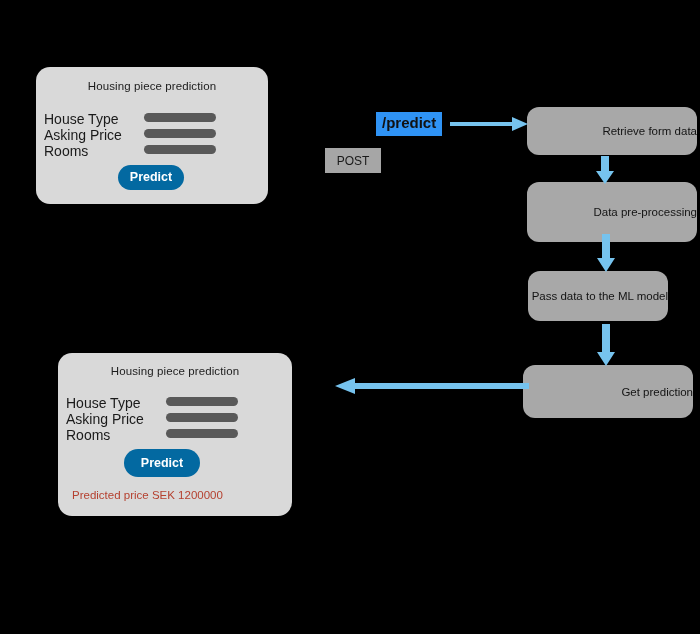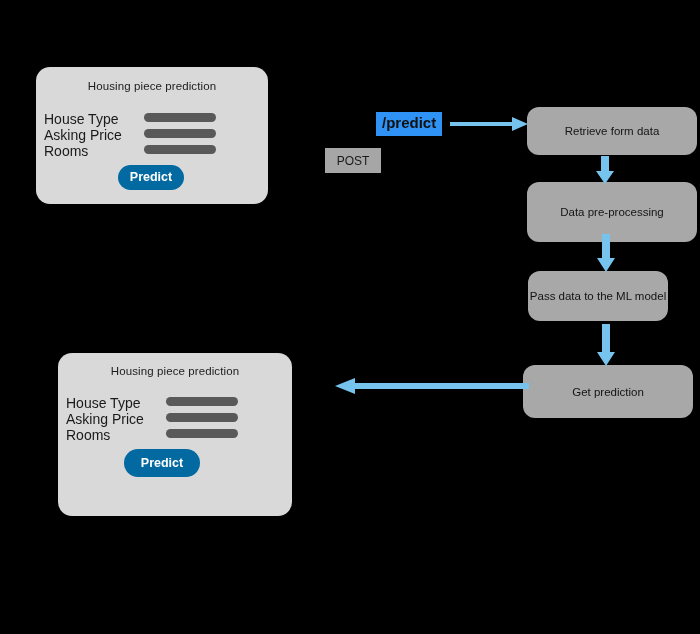--- a/index.html
+++ b/index.html
@@ -144,21 +144,21 @@
 
   
   .flow-node {
     position: absolute;
     background: #a8a8a8;
     border-radius: 12px;
     color: #141414;
     font-size: 11.5px;
     display: flex;
     align-items: center;
-    justify-content: center;
+    justify-content: flex-end;
     text-align: center;
     box-shadow: 0 2px 5px rgba(0,0,0,0.5);
   }
   #node-0 { left: 527px; top: 107px; width: 170px; height: 48px; }
   #node-1 { left: 527px; top: 182px; width: 170px; height: 60px; }
   #node-2 { left: 528px; top: 271px; width: 140px; height: 50px; }
   #node-3 { left: 523px; top: 365px; width: 170px; height: 53px; }
 
   
   .arrow { position: absolute; }
@@ -204,20 +204,21 @@
       <span class="field-label">Asking Price</span>
       <span class="field-bar"></span>
     </div>
     <div class="field-row">
       <span class="field-label">Rooms</span>
       <span class="field-bar"></span>
     </div>
   </div>
 
   <button class="predict-btn">Predict</button>
+  <div class="prediction-result">Predicted price SEK 1200000</div>
 </div>
 
 <div class="endpoint-chip">/predict</div>
 <div class="method-chip">POST</div>
 
 <div class="flow-node" id="node-0">
   <span>Retrieve form data</span>
 </div>
 <div class="flow-node" id="node-1">
   <span>Data pre-processing</span>

